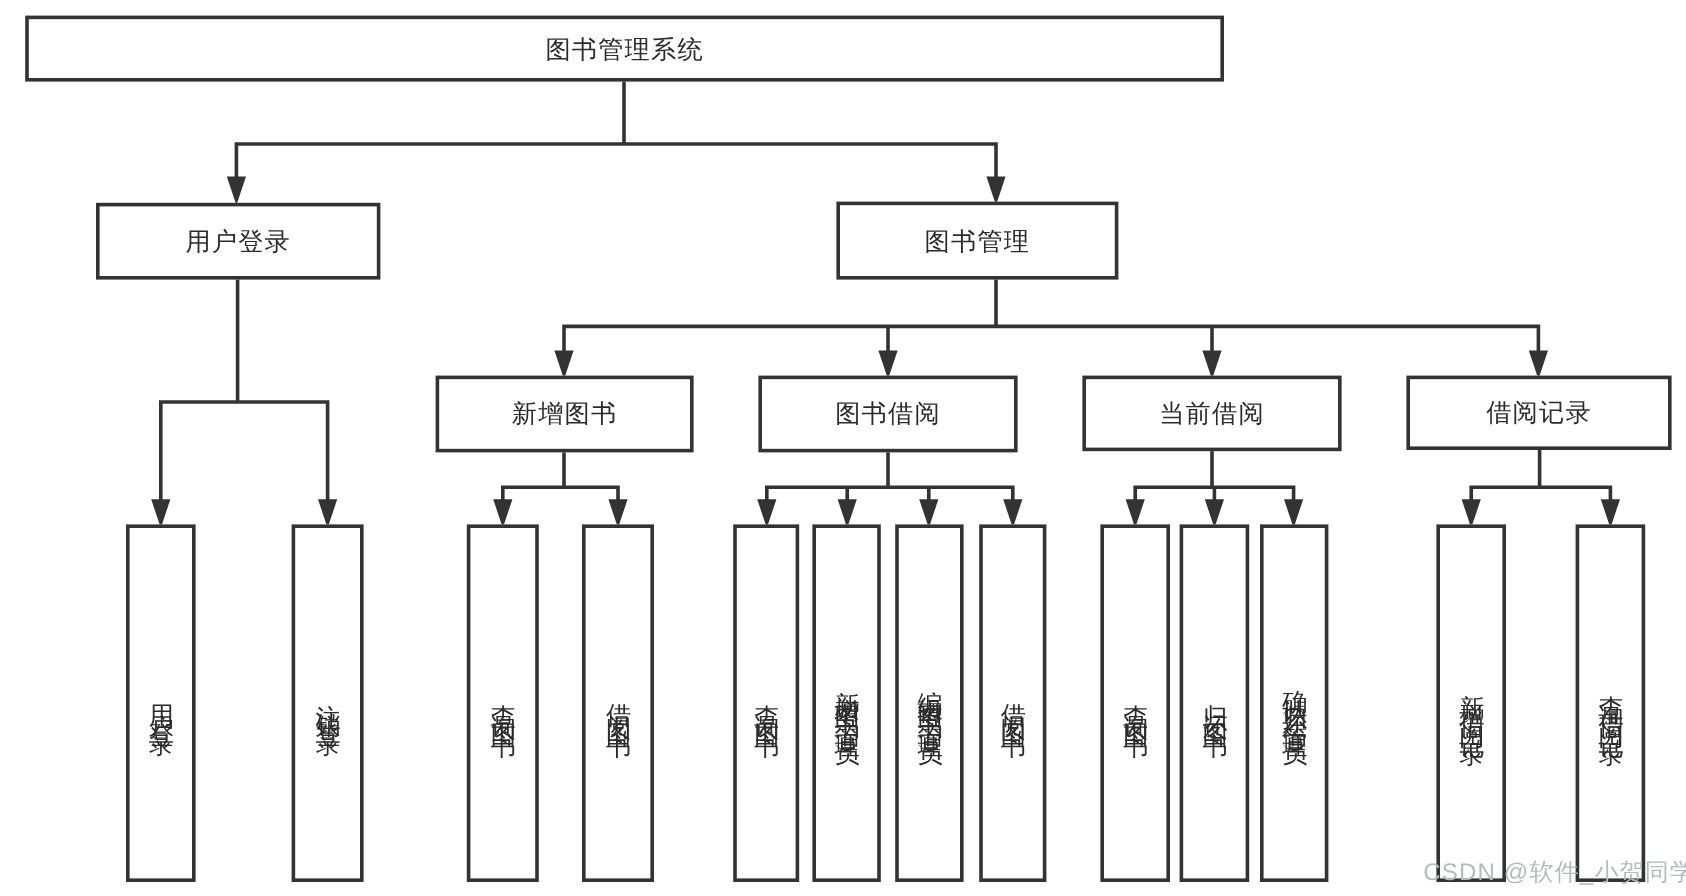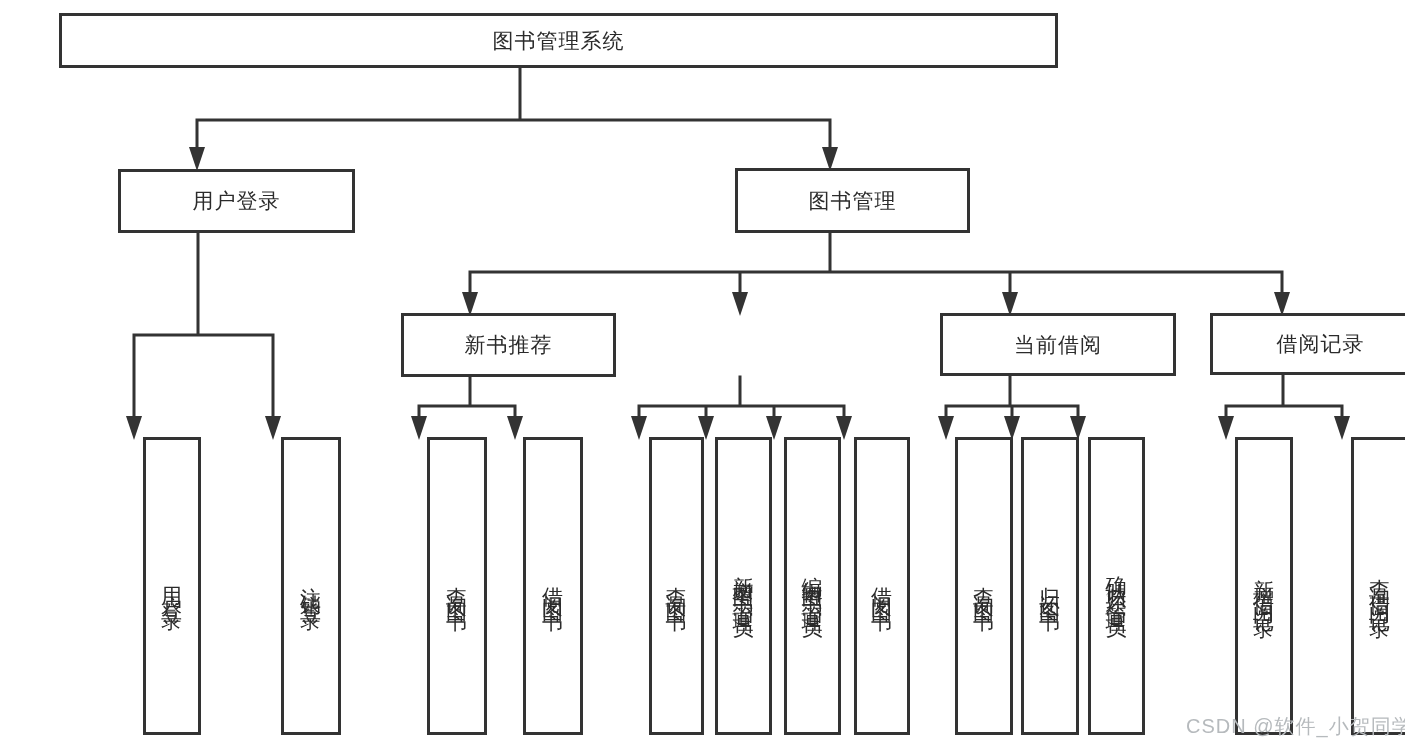--- a/index.html
+++ b/index.html
@@ -24,21 +24,20 @@
   }
   .box {
     position: absolute;
     box-sizing: border-box;
     background: #ffffff;
     border: 3px solid #333333;
     display: flex;
     align-items: center;
     justify-content: center;
     color: #2b2b2b;
-    margin-left: 38px;
   }
   .hbox span {
     font-size: 21px;
     letter-spacing: 1px;
     white-space: nowrap;
   }
   .leaf {
     top: 437px;
     height: 298px;
   }
@@ -114,23 +113,26 @@
   </div>
 
   <div class="box hbox" style="left:80px; top:169px; width:237px; height:64px;">
     <span>用户登录</span>
   </div>
   <div class="box hbox" style="left:697px; top:168px; width:235px; height:65px;">
     <span>图书管理</span>
   </div>
 
   <div class="box hbox" style="left:363px; top:313px; width:215px; height:64px;">
-    <span>新书推荐</span>
+    <span>新增图书</span>
   </div>
-  <div class="box hbox" style="left:902px; top:313px; width:236px; height:63px;">
+  <div class="box hbox" style="left:632px; top:313px; width:216px; height:64px;">
+    <span>图书借阅</span>
+  </div>
+  <div class="box hbox" style="left:902px; top:313px; width:216px; height:63px;">
     <span>当前借阅</span>
   </div>
   <div class="box hbox" style="left:1172px; top:313px; width:221px; height:62px;">
     <span>借阅记录</span>
   </div>
 
   <div class="box leaf" style="left:105px; width:58px;">
     <span class="vtext">用户登录</span>
   </div>
   <div class="box leaf" style="left:243px; width:60px;">

